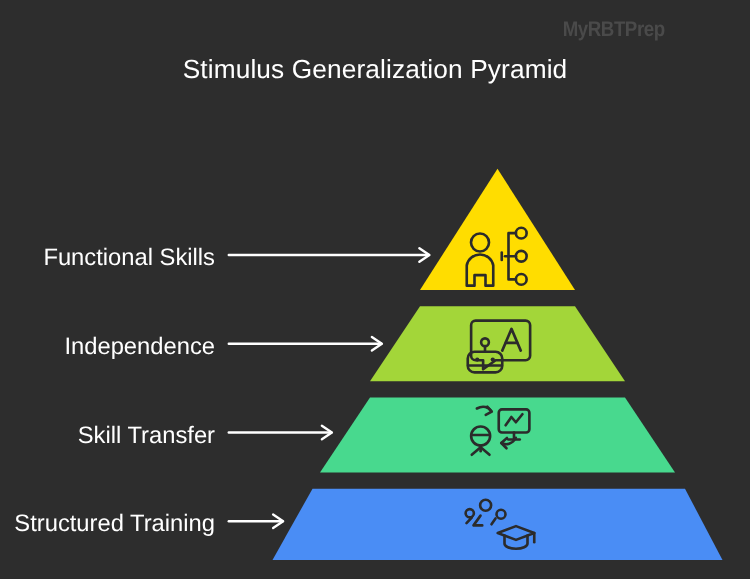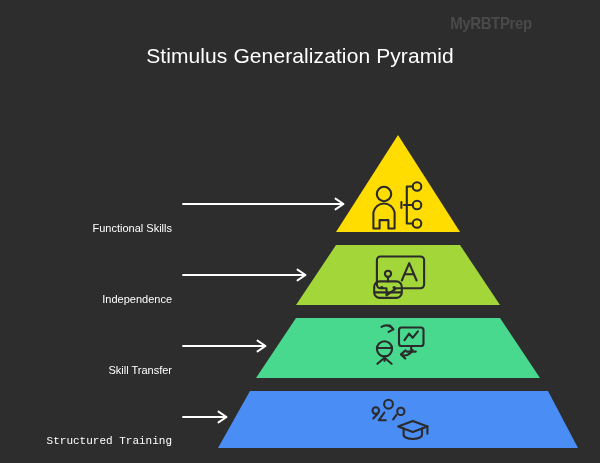--- a/index.html
+++ b/index.html
@@ -44,29 +44,28 @@
     letter-spacing: 0.1px;
   }
   .pyramid-svg {
     position: absolute;
     top: 0;
     left: 0;
   }
   .tier-label {
     position: absolute;
     color: #ffffff;
-    font-size: 11px;
+    font-size: 19px;
     text-align: right;
     white-space: nowrap;
-    margin-top: 26px;
   }
   .lbl-0 { top: 196px; left: 0px;  width: 172px; }
   .lbl-1 { top: 267px; left: 0px;  width: 172px; }
   .lbl-2 { top: 338px; left: 0px;  width: 172px; }
-  .lbl-3 { top: 409px; left: 0px;  width: 172px; font-family: Liberation Mono, monospace; }
+  .lbl-3 { top: 409px; left: 0px;  width: 172px; }
 </style>
 </head>
 <body style="background: rgb(45, 45, 45);">
 
 <div id="canvas">
 
   <div class="watermark">MyRBTPrep</div>
 
   <div class="title">Stimulus Generalization Pyramid</div>
 

